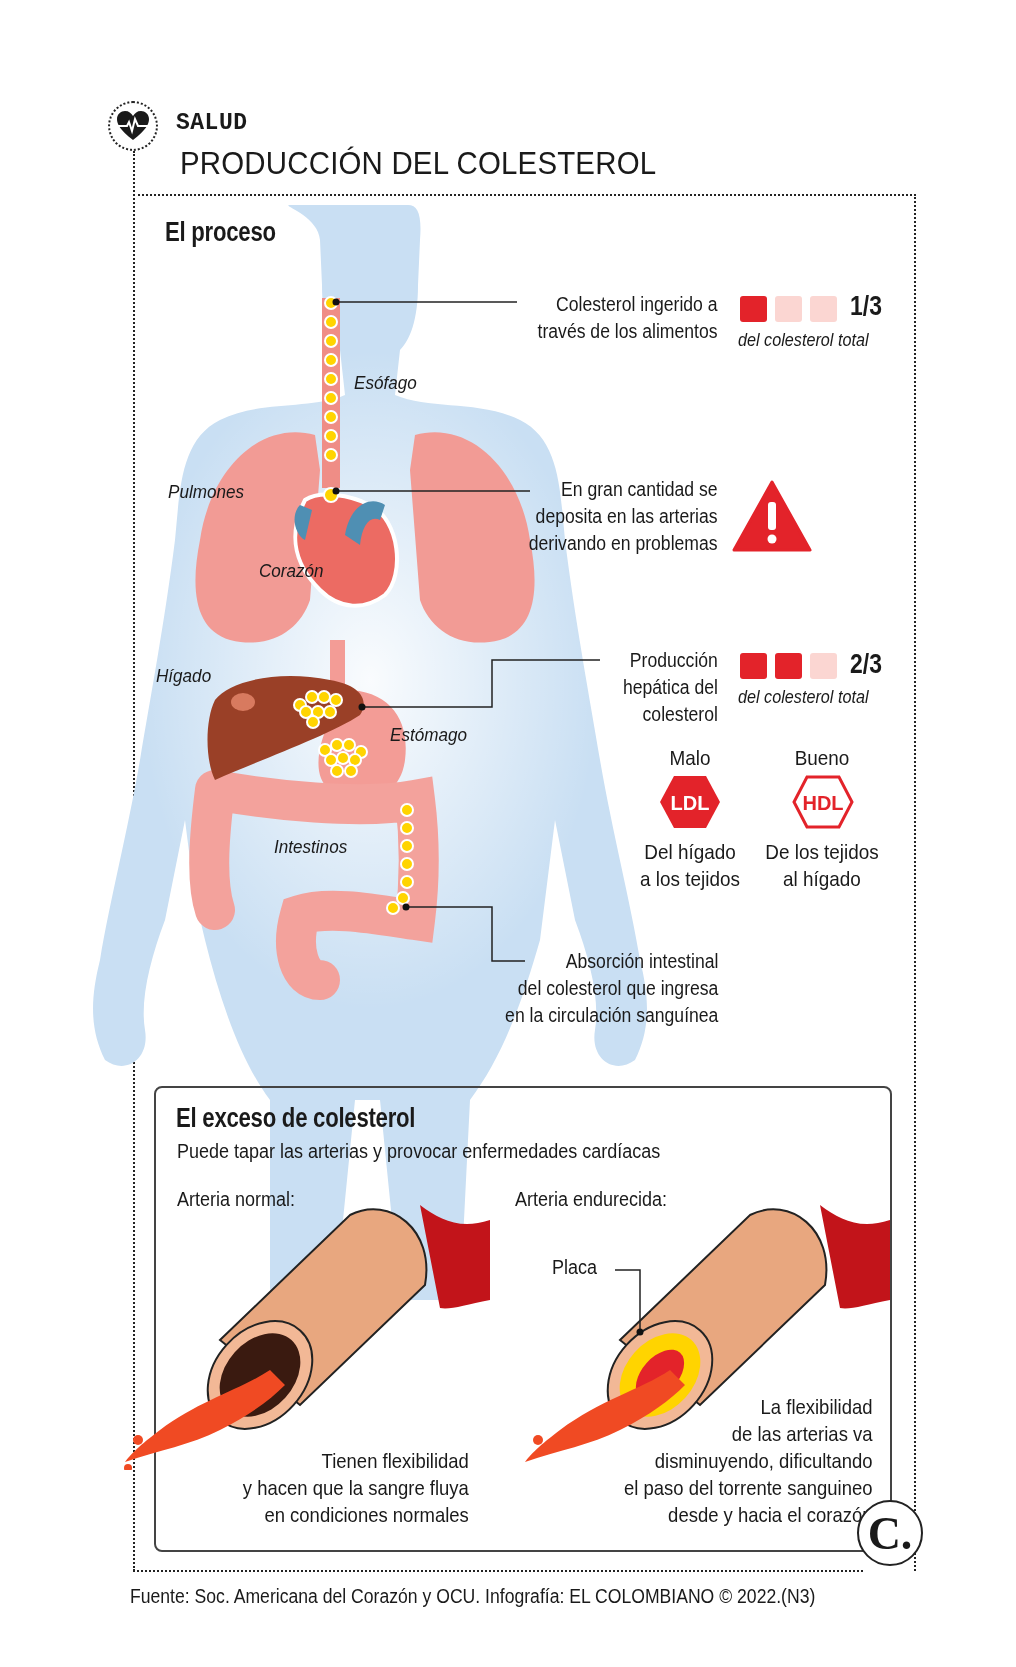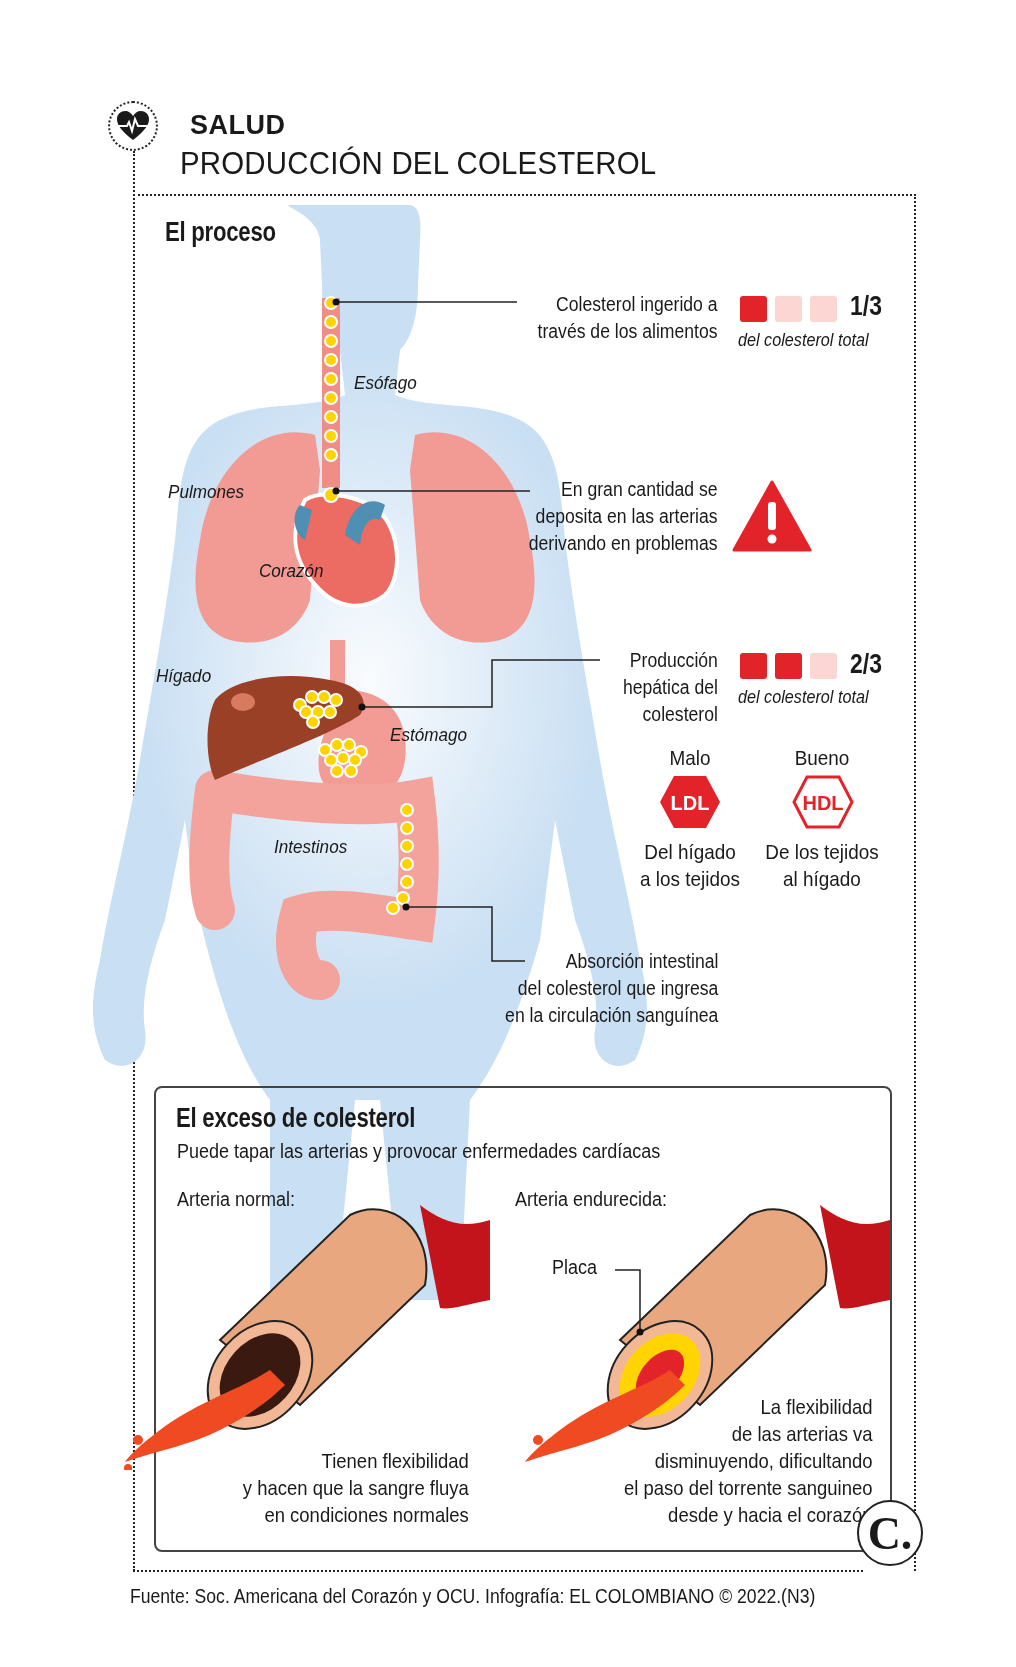--- a/index.html
+++ b/index.html
@@ -1,18 +1,18 @@
 <!DOCTYPE html>
 <html><head>
 <meta charset="utf-8">
 <style>
   html,body{margin:0;padding:0;background:#fff;}
   body{width:1016px;height:1667px;position:relative;overflow:hidden;font-family:"Liberation Sans",sans-serif;color:#1a1a1a;}
   .abs{position:absolute;}
-  .section-tag{left:190px;top:110px;font-weight:900;font-size:27px;letter-spacing:0.5px;font-family:Liberation Sans, sans-serif;}
+  .section-tag{left:176px;top:110px;font-weight:900;font-size:23px;letter-spacing:0.5px;font-family:Liberation Mono, monospace;}
   .page-title{left:180px;top:145px;font-size:32px;font-weight:300;letter-spacing:0.2px;transform:scaleX(0.92);transform-origin:left;}
   .heart-badge{left:108px;top:101px;width:50px;height:50px;border-radius:50%;border:2px dotted #222;box-sizing:border-box;display:flex;align-items:center;justify-content:center;}
   .frame-top{left:133px;top:194px;width:783px;border-top:2px dotted #222;}
   .frame-left{left:133px;top:151px;height:1420px;border-left:2px dotted #222;}
   .frame-right{left:914px;top:194px;height:1377px;border-left:2px dotted #222;}
   .frame-bottom{left:133px;top:1570px;width:730px;border-top:2px dotted #222;}
   .body-svg{left:40px;top:200px;}
   .h2{font-weight:bold;font-size:27px;transform:scaleX(0.82);transform-origin:left;letter-spacing:-0.3px;}
   .lbl{font-size:20px;line-height:27px;transform:scaleX(0.88);transform-origin:right;text-align:right;white-space:nowrap;}
   .organ{font-style:italic;font-size:19px;transform:scaleX(0.9);transform-origin:left;white-space:nowrap;}

